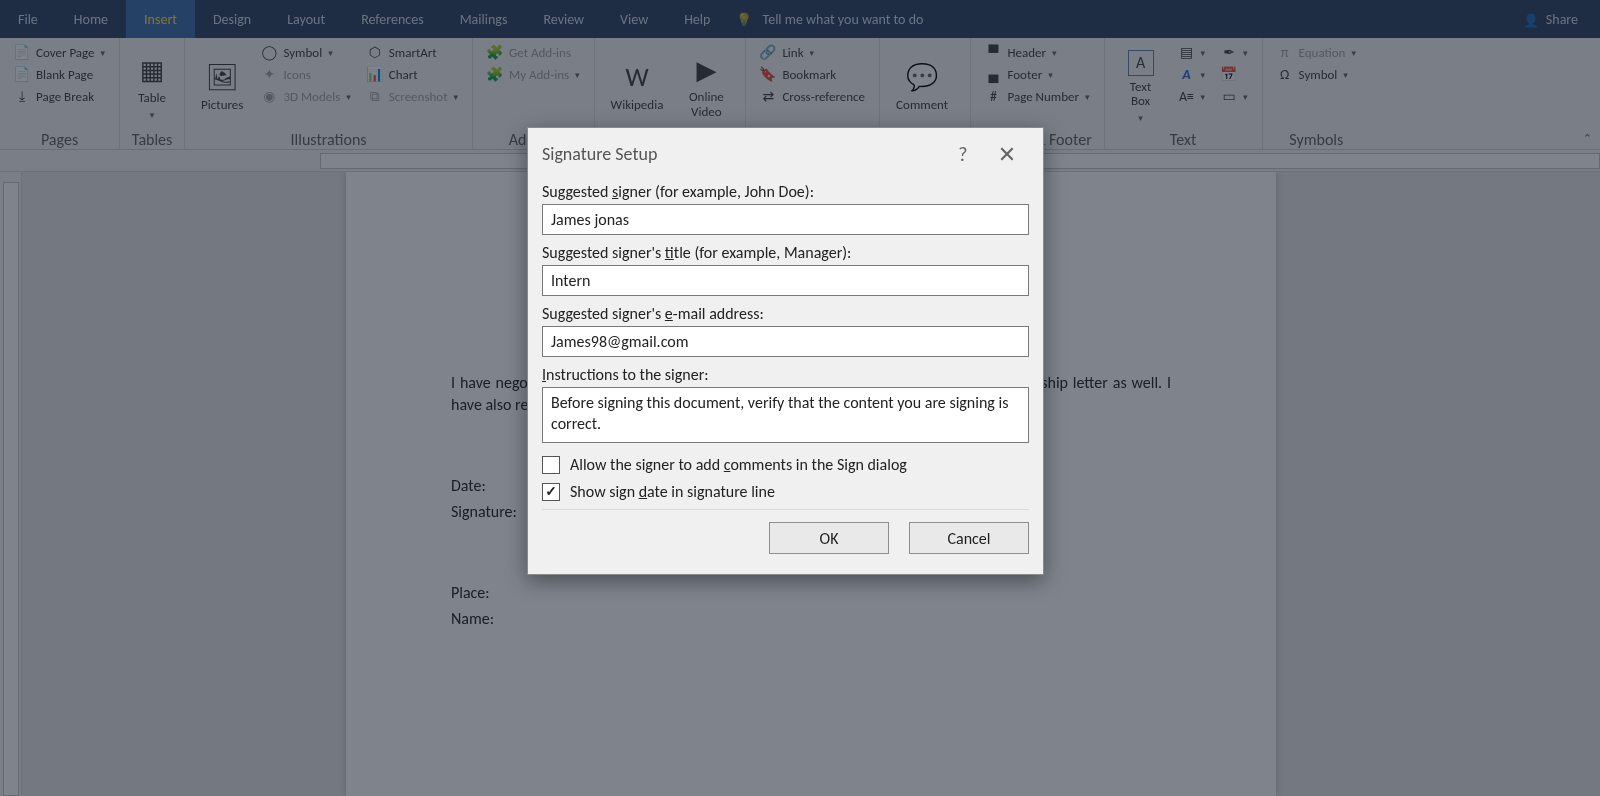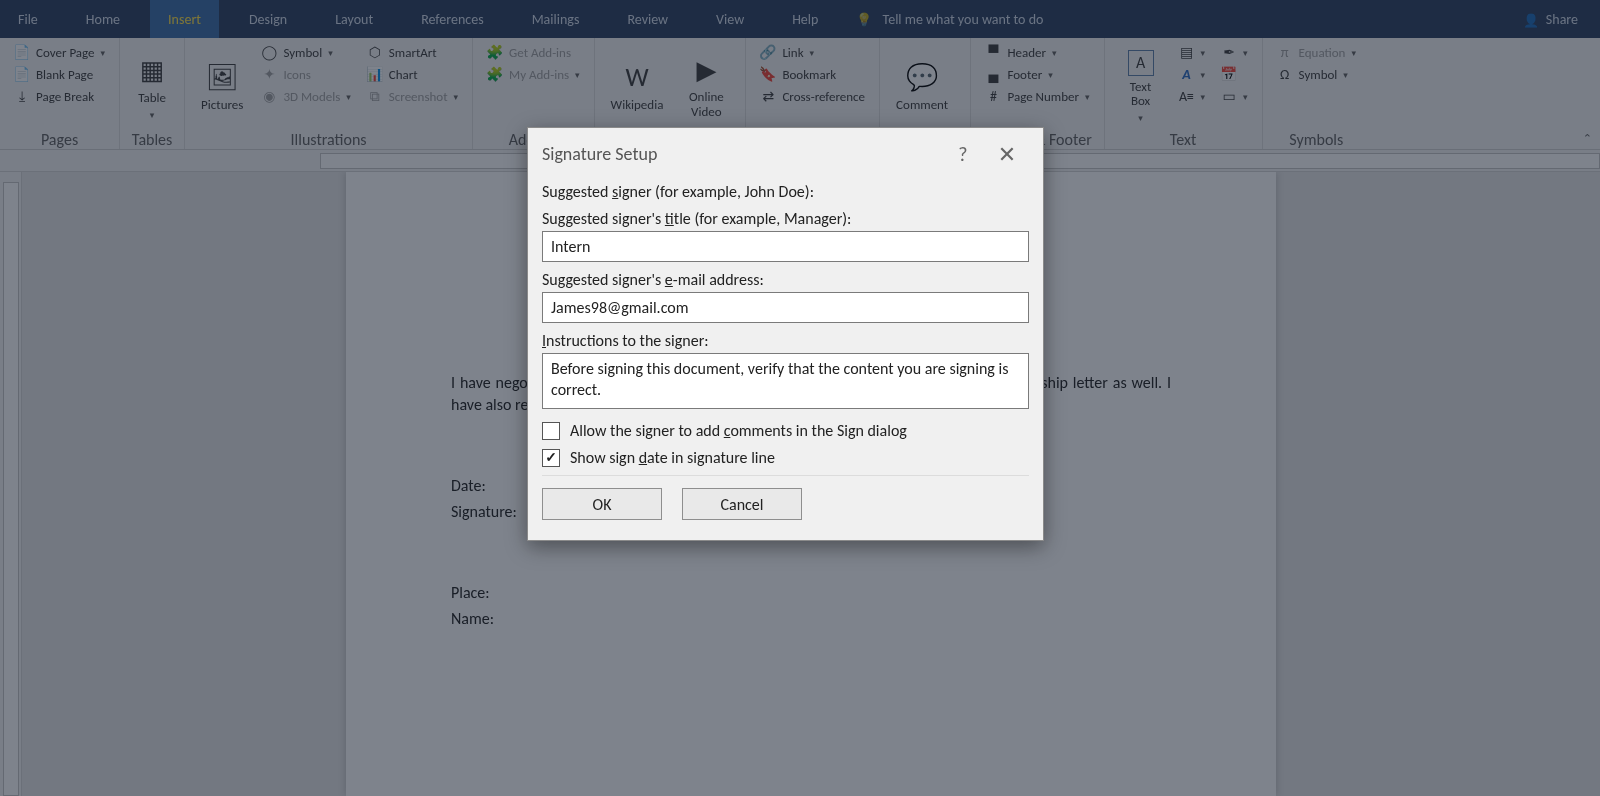--- a/index.html
+++ b/index.html
@@ -1,21 +1,21 @@
 <!DOCTYPE html>
 <html><head>
 <meta charset="utf-8">
 <style>
 * { margin: 0; padding: 0; box-sizing: border-box; font-family: "Segoe UI", Calibri, sans-serif; }
 html, body { width: 1600px; height: 796px; overflow: hidden; background: #fff; }
 
 
 .tabs {
   height: 38px; display: flex; align-items: center;
-  background: #2a3f5f; color: #d2dbea; font-size: 14px; gap: 12px;
+  background: #2a3f5f; color: #d2dbea; font-size: 14px;
 }
 .tab { padding: 0 18px; height: 100%; display: flex; align-items: center; cursor: pointer; }
 .tab.active { background: #3a6ea8; color: #fde047; }
 .tellme { display: flex; align-items: flex-start; gap: 10px; margin-left: 8px; color: #d2dbea; }
 .bulb-icon::before { content: "💡"; opacity: .7; font-size: 13px; }
 .share { margin-left: auto; padding-right: 22px; display: flex; align-items: flex-end; gap: 6px; }
 .share::before { content: "👤"; opacity: .8; font-size: 13px; }
 
 
 .ribbon {
@@ -68,21 +68,21 @@
   width: 100%; border: 1px solid #7a7a7a; background: #fff;
   padding: 5px 8px; font-size: 16px; font-family: inherit; color: #222;
 }
 .fld textarea { height: 56px; resize: none; line-height: 1.3; }
 .chk { display: flex; align-items: center; gap: 10px; margin: 8px 0; font-size: 16px; }
 .chkbox {
   width: 18px; height: 18px; border: 1.5px solid #555; background: #fff;
   display: inline-flex; align-items: center; justify-content: center; font-size: 14px; font-weight: bold;
 }
 .chkbox.checked::after { content: "✓"; }
-.dlg-btns { display: flex; justify-content: flex-start; gap: 20px; padding: 12px 0 14px; border-top: 1px solid #dcdcdc; margin-top: 8px;}
+.dlg-btns { display: flex; justify-content: flex-end; gap: 20px; padding: 12px 0 14px; border-top: 1px solid #dcdcdc; margin-top: 8px;}
 .dlg-btn {
   min-width: 120px; height: 32px; border: 1px solid #8e8e8e; background: #e9e9e9;
   display: flex; align-items: center; justify-content: center; font-size: 16px; cursor: pointer;
 }
 .lbl-ul { text-decoration: underline; }
 </style>
 </head>
 <body>
 
 <div class="tabs">
@@ -332,20 +332,21 @@
   <div class="dlg-title">
     <span>Signature Setup</span>
     <span class="sp"></span>
     <span class="dlg-help">?</span>
     <span class="dlg-close">✕</span>
   </div>
   <div class="dlg-body">
 
     <div class="fld">
       <label><span>Suggested </span><span class="lbl-ul">s</span><span>igner (for example, John Doe):</span></label>
+      <input type="text" value="James jonas" style="">
     </div>
 
     <div class="fld">
       <label><span>Suggested signer's </span><span class="lbl-ul">t</span><span>itle (for example, Manager):</span></label>
       <input type="text" value="Intern" style="">
     </div>
 
     <div class="fld">
       <label><span>Suggested signer's </span><span class="lbl-ul">e</span><span>-mail address:</span></label>
       <input type="text" value="James98@gmail.com" style="">

